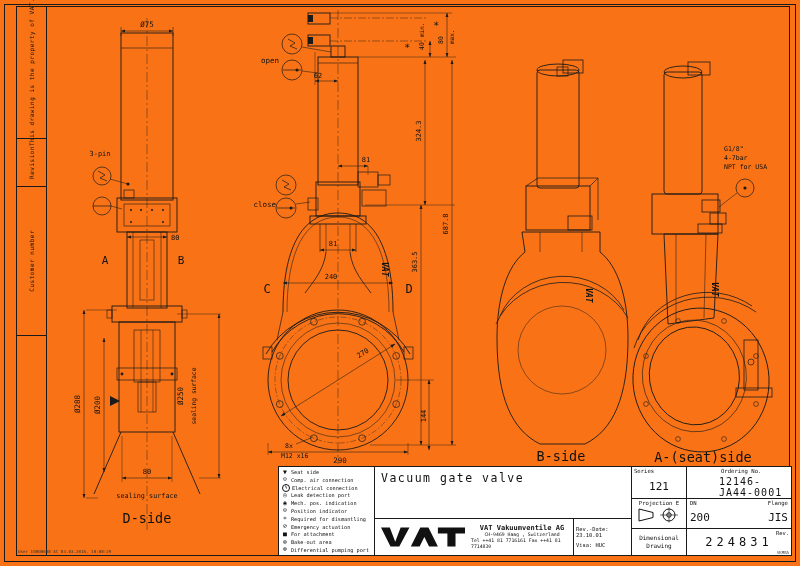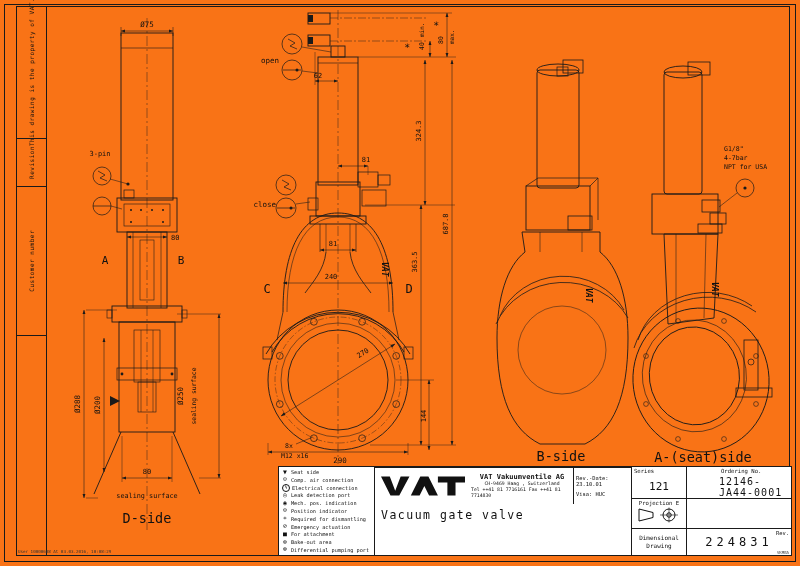--- a/index.html
+++ b/index.html
@@ -383,39 +383,39 @@
           <span class="lg-sym">⊕</span>
           <span class="lg-lab">Bake-out area</span>
         </div>
       <div class="lg-row">
           <span class="lg-sym">⊛</span>
           <span class="lg-lab">Differential pumping port</span>
         </div>
     </div>
 
     <div id="mid-box">
+      <div id="main-title">Vacuum gate valve</div>
       <div id="company-band">
         <div id="logo-cell">
           <svg width="84" height="26" viewBox="0 0 124 32">
             <polygon points="0,2 13,2 21,23 29,2 42,2 27,30 14,30" fill="#111"></polygon>
             <polygon points="44,30 58,2 70,2 84,30 71,30 64,16 57,30" fill="#111"></polygon>
             <polygon points="84,2 124,2 124,11 110,11 110,30 98,30 98,11 84,11" fill="#111"></polygon>
           </svg>
         </div>
         <div id="addr-cell">
           <span class="co">VAT Vakuumventile AG</span>
           <span class="ad">CH-9469 Haag , Switzerland</span>
           <span class="ad">Tel ++41 81 7716161 Fax ++41 81 7714830</span>
         </div>
         <div id="revdate-cell">
           <div><span>Rev.-Date:</span> <span>23.10.01</span></div>
           <div><span>Visa:</span> <span>HUC</span></div>
         </div>
       </div>
-      <div id="main-title">Vacuum gate valve</div>
     </div>
 
     <div id="table-box">
       <div class="t-row" id="row-1">
         <div id="cell-series">
           <span class="hdr">Series</span>
           <span class="bigval">121</span>
         </div>
         <div id="cell-ordering">
           <span class="hdr">Ordering No.</span>
@@ -426,20 +426,30 @@
         <div id="cell-proj">
           <span class="hdr">Projection E</span>
           <svg width="46" height="16" viewBox="0 0 46 16" stroke="#111" fill="none" stroke-width="1">
             <path d="M3,2 L3,14 L17,10.5 L17,5.5 Z"></path>
             <circle cx="33" cy="8" r="6"></circle>
               <circle cx="33" cy="8" r="2.2"></circle>
             <line x1="24" y1="8" x2="42" y2="8" stroke-width="0.6"></line>
             <line x1="33" y1="0.5" x2="33" y2="15.5" stroke-width="0.6"></line>
           </svg>
         </div>
+        <div id="cell-dnflange">
+          <div class="dncol">
+            <span class="hdr" style="padding-left:0">DN</span>
+            <span class="dnval">200</span>
+          </div>
+          <div class="dncol" style="align-items:flex-end">
+            <span class="hdr" style="padding-right:0">Flange</span>
+            <span class="dnval">JIS</span>
+          </div>
+        </div>
       </div>
       <div class="t-row" id="row-3">
         <div id="cell-doctype">
           <span>Dimensional</span>
           <span>Drawing</span>
         </div>
         <div id="cell-number">
           <span id="rev-corner">Rev.</span>
           <span id="doc-number">224831</span>
           <span id="form-code">VKMBA</span>

